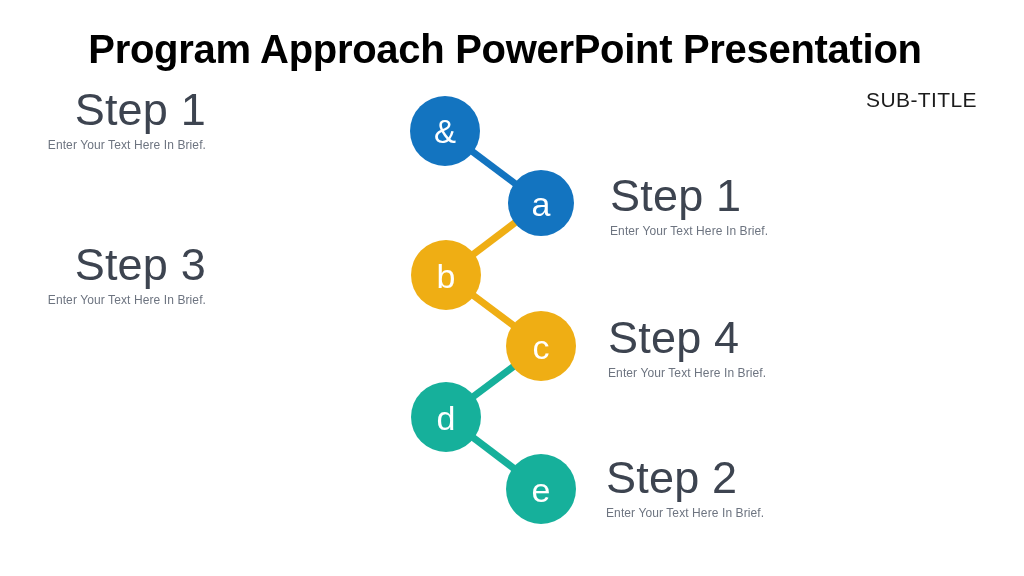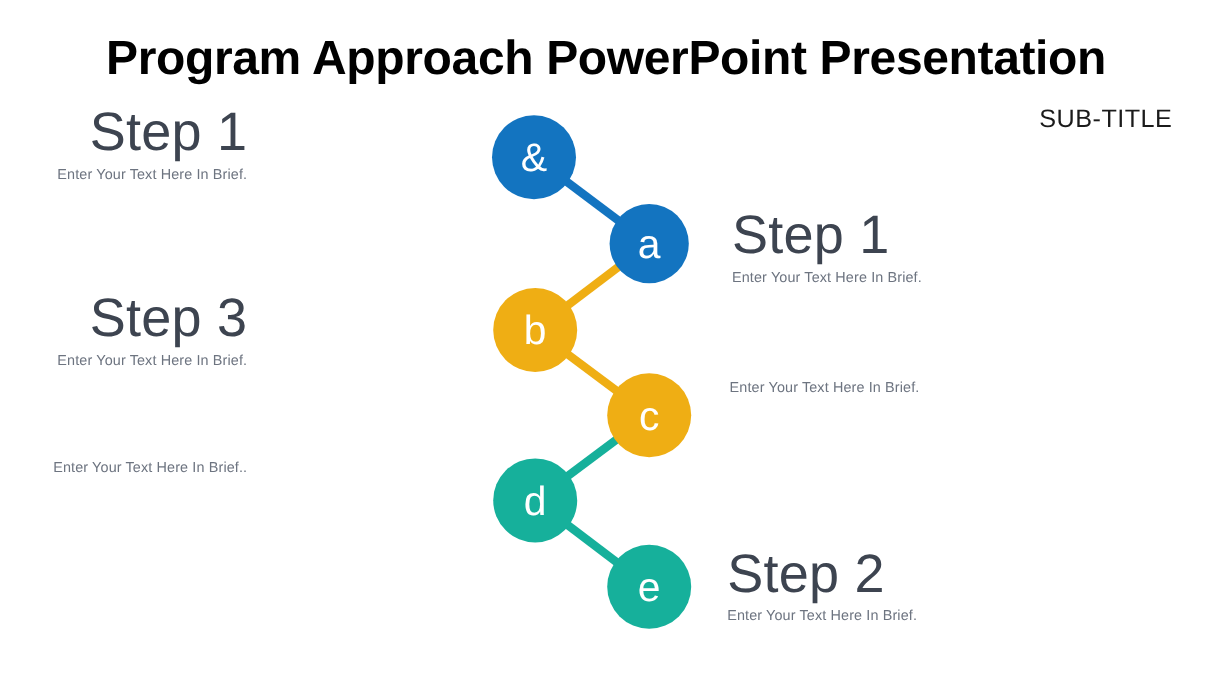--- a/index.html
+++ b/index.html
@@ -167,25 +167,25 @@
     <div class="step-title">Step 1</div>
     <div class="step-desc">Enter Your Text Here In Brief.</div>
   </div>
 
   <div class="step-block left" id="step-block-3">
     <div class="step-title">Step 3</div>
     <div class="step-desc">Enter Your Text Here In Brief.</div>
   </div>
 
   <div class="step-block right" id="step-block-4">
+    <div class="step-title">Step 4</div>
     <div class="step-desc">Enter Your Text Here In Brief.</div>
   </div>
 
   <div class="step-block left" id="step-block-5">
-    <div class="step-desc">Enter Your Text Here In Brief..</div>
   </div>
 
   <div class="step-block right" id="step-block-6">
     <div class="step-title">Step 2</div>
     <div class="step-desc">Enter Your Text Here In Brief.</div>
   </div>
 
 </div>
 
 </body></html>

